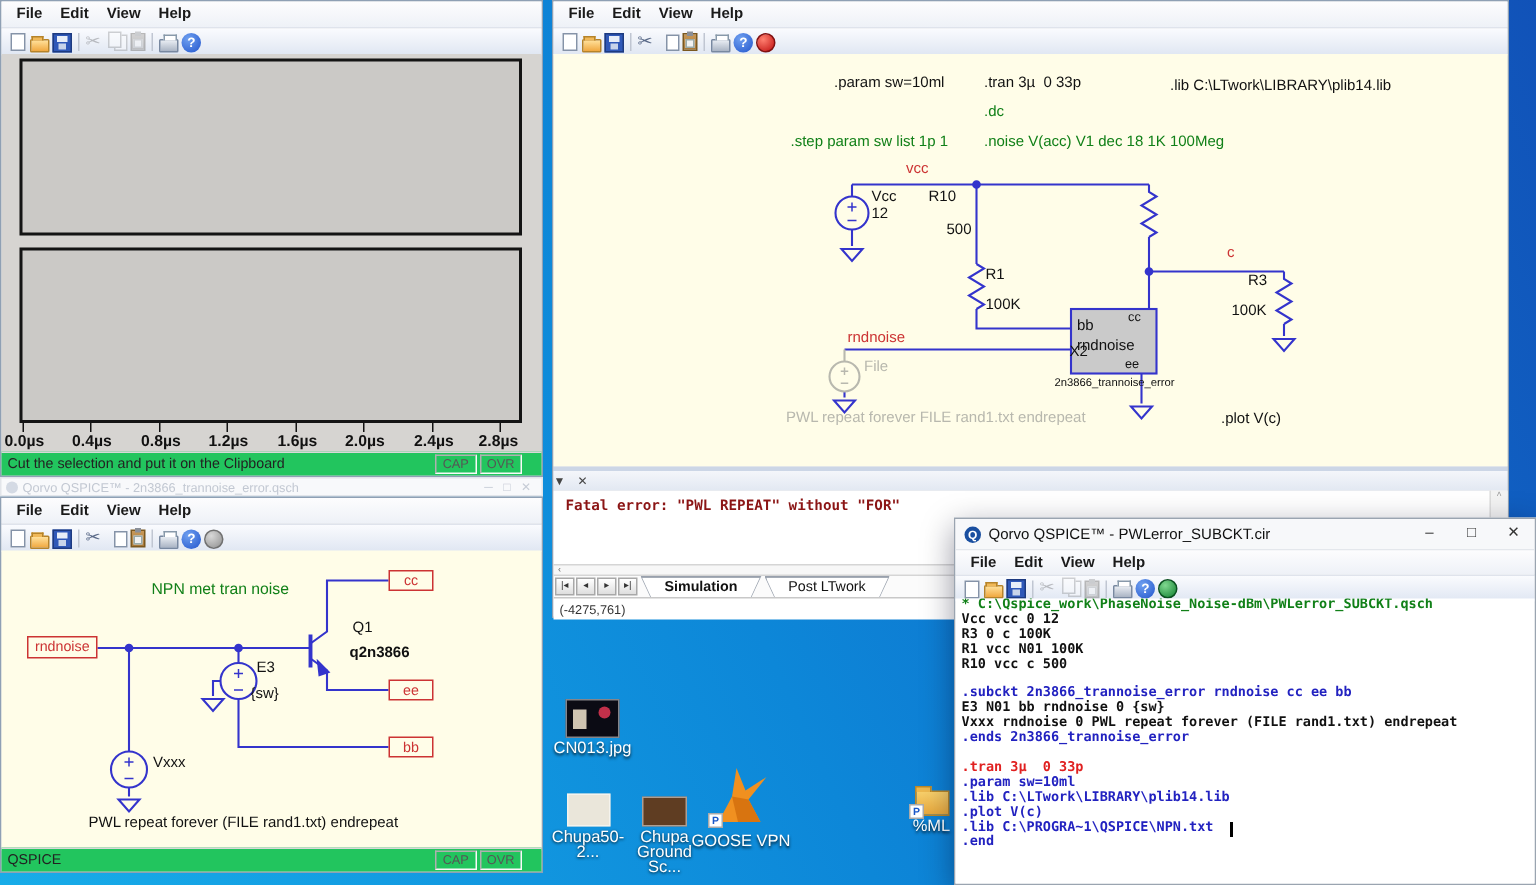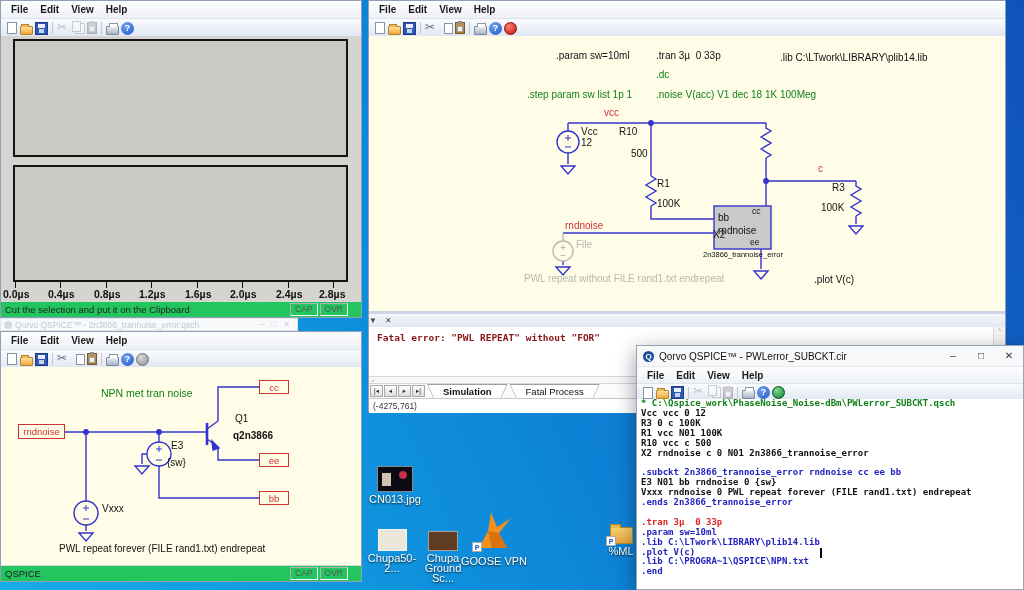--- a/index.html
+++ b/index.html
@@ -42,21 +42,21 @@
   .scell{font-size:8.5px;color:#555;padding:0 4px;height:11px;line-height:11px;margin-right:2px;
     border:1px solid;border-color:#b0b0b0 #fafafa #fafafa #b0b0b0;}
   .grip{width:10px;height:11px;margin-right:1px;background:
     linear-gradient(135deg,transparent 45%,#aab 45%,#aab 55%,transparent 55%) 0 0/6px 6px no-repeat right bottom;}
   
   .plotarea{position:absolute;left:0;top:35px;width:100%;height:268px;background:#d6d4d1;}
   .panel{position:absolute;left:12px;width:335px;background:#cbc9c6;border:2px solid #141414;box-sizing:border-box;}
   .tick{position:absolute;width:1px;height:6px;background:#111;top:246px;}
   .axis-label{position:absolute;top:252px;font-size:10.5px;font-weight:600;color:#111;}
   
-  .ghostbar{position:absolute;left:0;top:318px;width:298px;height:13px;background:#f8f9fb;border:1px solid #e2e5ea;box-sizing:border-box;display:flex;align-items:center;}
+  .ghostbar{position:absolute;left:0;top:318px;width:362px;height:13px;background:#f8f9fb;border:1px solid #e2e5ea;box-sizing:border-box;display:flex;align-items:center;}
   .ghostbar .gtxt{flex:1;font-size:8.5px;color:#c2c8d2;padding-left:14px;white-space:nowrap;overflow:hidden;}
   .ghostbar .gbtn{font-size:8px;color:#c6ccd6;margin-right:7px;}
   .ghost-ico{position:absolute;left:3px;top:2px;width:8px;height:8px;border-radius:50%;background:#d4dae4;}
   
   .canvas{position:absolute;background:#fffde8;overflow:hidden;}
   .lbl{position:absolute;font-size:10px;color:#111;white-space:pre;}
   .lbl.red{color:#cc3333;}
   .lbl.green{color:#118018;}
   .lbl.ghosted{color:#b8b8ae;}
   .lbl.small{font-size:7.5px;}
@@ -198,21 +198,21 @@
       <div class="lbl" style="left:463px;top:146px;">R3</div>
       <div class="lbl" style="left:452px;top:166px;">100K</div>
       <div class="lbl" style="left:344px;top:157px;margin-top:36px;">X2</div>
       <div class="lbl" style="left:383px;top:170px;font-size:8.5px;">cc</div>
       <div class="lbl" style="left:349px;top:176px;">bb</div>
       <div class="lbl" style="left:349px;top:189px;">rndnoise</div>
       <div class="lbl" style="left:381px;top:201px;font-size:8.5px;">ee</div>
       <div class="lbl small" style="left:321px;top:214px;width:106px;text-align:center;">2n3866_trannoise_error</div>
       <div class="lbl red" style="left:196px;top:184px;">rndnoise</div>
       <div class="lbl ghosted" style="left:207px;top:203px;">File</div>
-      <div class="lbl ghosted" style="left:155px;top:237px;">PWL repeat without FILE rand1.txt endrepeat</div>
+      <div class="lbl ghosted" style="left:155px;top:237px;">PWL repeat forever FILE rand1.txt endrepeat</div>
       <div class="lbl" style="left:445px;top:238px;">.plot V(c)</div>
     </div>
 
     <div class="abs" style="left:0;top:310px;width:636px;height:3px;background:#ccd6e6;"></div>
 
     <div class="outhead" style="top:313px;">
       <span class="b">▼</span>
       <span class="b">✕</span>
     </div>
     <div class="outbody" style="top:326px;height:49px;">
@@ -229,21 +229,21 @@
       <div class="tab active">
         <div class="shape">
             <div class="in"></div>
           </div>
         <div class="cap">Simulation</div>
       </div>
       <div class="tab">
         <div class="shape">
             <div class="in"></div>
           </div>
-        <div class="cap">Fatal Process</div>
+        <div class="cap">Post LTwork</div>
       </div>
     </div>
     <div class="coordbar" style="top:397px;">(-4275,761)</div>
   </div>
 
   <div class="win" style="left:0;top:0;width:362px;height:318px;">
     <div class="menubar">
       <span class="mi">File</span>
       <span class="mi">Edit</span>
       <span class="mi">View</span>
@@ -385,21 +385,20 @@
       <span class="ic ic-print"></span>
       <span class="ic ic-help"></span>
       <span class="ic ic-run green"></span>
     </div>
     <div class="ed-content">
       <div class="eline c-green">* C:\Qspice_work\PhaseNoise_Noise-dBm\PWLerror_SUBCKT.qsch</div>
       <div class="eline c-black">Vcc vcc 0 12</div>
       <div class="eline c-black">R3 0 c 100K</div>
       <div class="eline c-black">R1 vcc N01 100K</div>
       <div class="eline c-black">R10 vcc c 500</div>
-      <div class="eline c-black">X2 rndnoise c 0 N01 2n3866_trannoise_error</div>
       <div class="eline c-black"></div>
       <div class="eline c-blue">.subckt 2n3866_trannoise_error rndnoise cc ee bb</div>
       <div class="eline c-black">E3 N01 bb rndnoise 0 {sw}</div>
       <div class="eline c-black">Vxxx rndnoise 0 PWL repeat forever (FILE rand1.txt) endrepeat</div>
       <div class="eline c-blue">.ends 2n3866_trannoise_error</div>
       <div class="eline c-black"></div>
       <div class="eline c-red">.tran 3µ  0 33p</div>
       <div class="eline c-blue">.param sw=10ml</div>
       <div class="eline c-blue">.lib C:\LTwork\LIBRARY\plib14.lib</div>
       <div class="eline c-blue">.plot V(c)</div>

